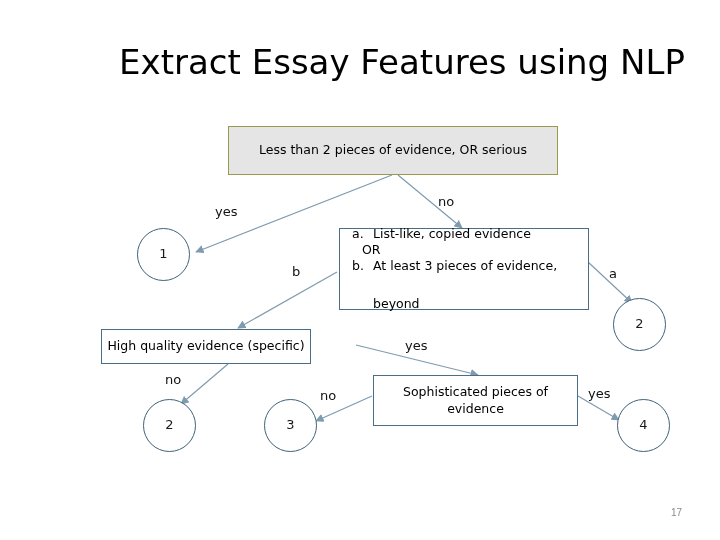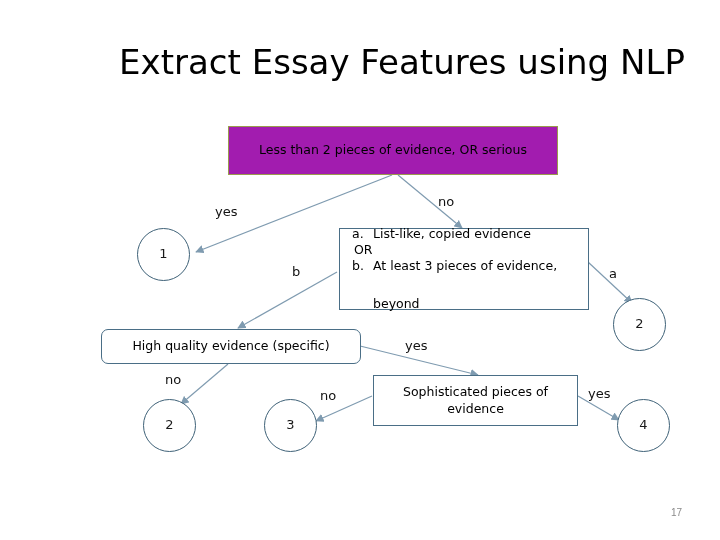--- a/index.html
+++ b/index.html
@@ -31,21 +31,21 @@
     box-sizing:border-box;
     display:flex;
     align-items:center;
     justify-content:center;
     text-align:center;
     color:#000000;
     font-family:"DejaVu Sans", sans-serif;
     line-height:1.3;
   }
   .box-yellow{
-    background:#a21caf;
+    background:#e5e5e5;
     border:1px solid #9a9a4c;
     font-size:12.5px;
     padding:8px 8px;
   }
   .box-white{
     background:#ffffff;
     border:1.6px solid #4a6e86;
     font-size:12.5px;
   }
   .box-list{
@@ -74,21 +74,21 @@
   }
   #page-number{
     position:absolute;
     right:38px;bottom:22px;
     font-family:Liberation Sans, sans-serif;
     font-size:10px;
     color:#8a8a8a;
   }
   .list-row{display:flex;gap:8px;}
   .list-marker{width:13px;flex:0 0 13px;}
-  .list-or{padding-left:2px;}
+  .list-or{padding-left:2px;margin-left:8px;}
   .list-cont{padding-left:21px;margin-top:22px;}
 </style>
 </head>
 <body>
 
 <div id="slide">
 
   <div id="slide-title">Extract Essay Features using NLP</div>
 
   <svg id="edges" viewBox="0 0 720 540" xmlns="http://www.w3.org/2000/svg">
@@ -133,21 +133,21 @@
       <span class="list-marker">b.</span>
       <span>At least 3 pieces of evidence,</span>
     </div>
     <div class="list-cont">beyond</div>
   </div>
 
   <div class="node circle" style="left:613px;top:298px;width:53px;height:53px;">
     <span>2</span>
   </div>
 
-  <div class="node box-white" style="left:101px;top:329px;width:260px;height:35px;border-radius:7px;">
+  <div class="node box-white" style="left:101px;top:329px;width:210px;height:35px;">
     <span>High quality evidence (specific)</span>
   </div>
 
   <div class="node circle" style="left:143px;top:399px;width:53px;height:53px;">
     <span>2</span>
   </div>
 
   <div class="node circle" style="left:264px;top:399px;width:53px;height:53px;">
     <span>3</span>
   </div>

